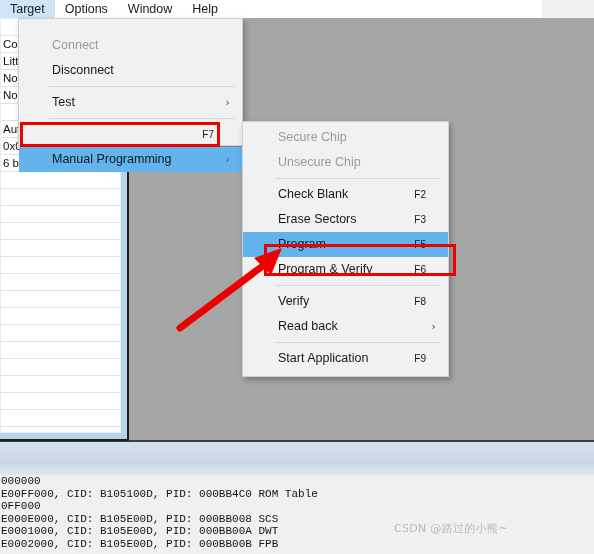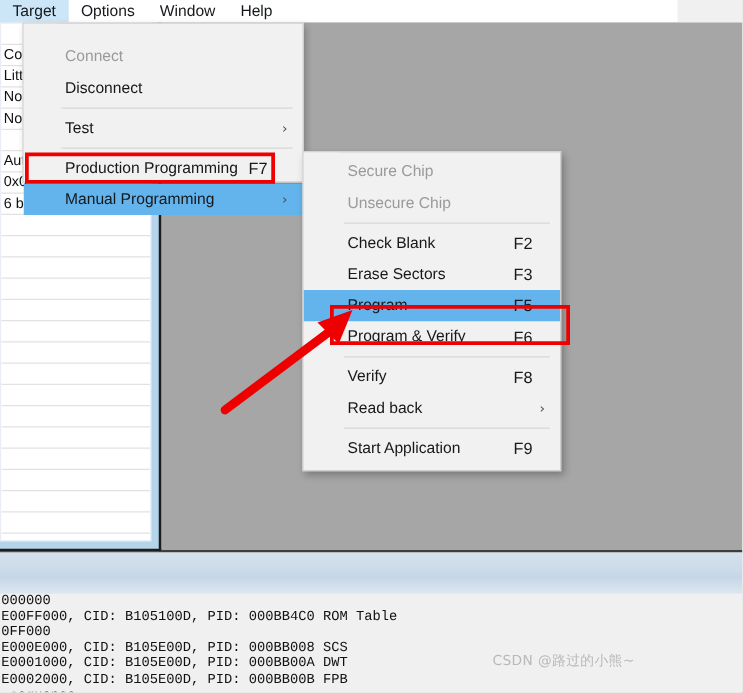--- a/index.html
+++ b/index.html
@@ -126,21 +126,21 @@
     padding-left: 33px;
     padding-right: 10px;
     white-space: nowrap;
   }
   .sub-menu .menu-item { padding-left: 35px; }
   .menu-item.disabled { color: #9a9a9a; }
   .menu-item.highlight { background: #63b3ed; }
   .menu-item .shortcut {
     position: absolute;
     right: 28px;
-    font-size: 13px;
+    font-size: 10px;
   }
   .sub-menu .menu-item .shortcut { right: 22px; }
   .menu-item .arrow {
     position: absolute;
     right: 12px;
     font-size: 11px;
     color: #4b4b4b;
     font-family: "DejaVu Sans", sans-serif;
   }
   .menu-sep {
@@ -255,21 +255,20 @@
     <div class="menu-sep"></div>
 
     <div class="menu-item">
       <span>Test</span>
       <span class="arrow">›</span>
     </div>
 
     <div class="menu-sep"></div>
 
     <div class="menu-item">
-      <span>Production Programming</span>
       <span class="shortcut">F7</span>
     </div>
 
     <div class="menu-item highlight">
       <span>Manual Programming</span>
       <span class="arrow">›</span>
     </div>
   </div>
 
   <div class="menu sub-menu">

